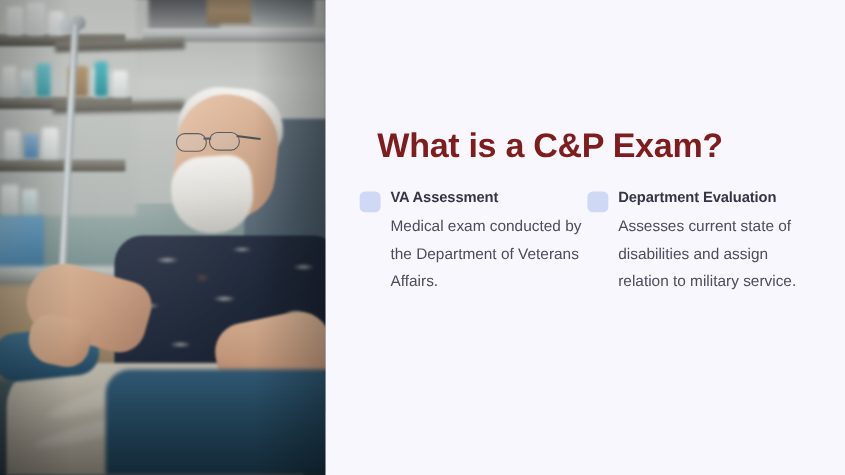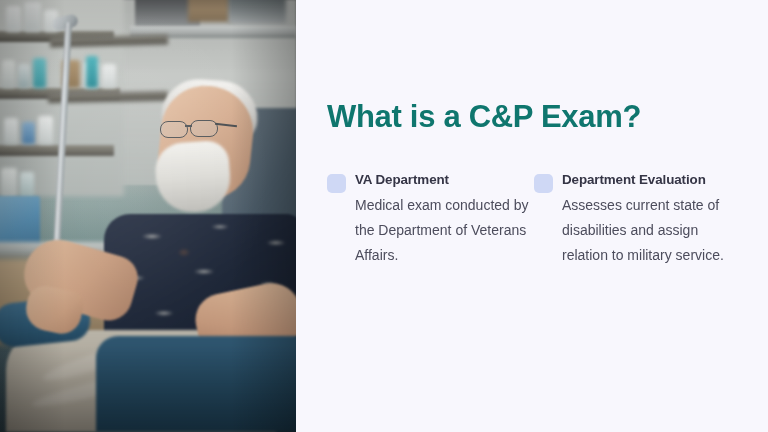--- a/index.html
+++ b/index.html
@@ -317,25 +317,25 @@
   .content-panel {
     position: relative;
     flex: 1 1 auto;
     height: 432px;
     background: #F8F7FD;
   }
   .page-title {
     position: absolute;
     left: 31px;
     top: 100px;
-    margin: 0;
+    margin: 16px;
     font-size: 31px;
     font-weight: bold;
     letter-spacing: -0.3px;
-    color: #0f766e;
+    color: #7f1d1d;
     line-height: 1.1;
   }
   .items-grid {
     position: absolute;
     left: 31px;
     top: 172px;
     width: 404px;
   }
   .item-row {
     display: flex;
@@ -457,21 +457,21 @@
 
     <h1 class="page-title">What is a C&amp;P Exam?</h1>
 
     <div class="items-grid">
 
       <div class="item-row">
 
         <div class="grid-item item-col-1">
           <span class="bullet"></span>
           <div class="item-text">
-            <p class="item-heading">VA Department</p>
+            <p class="item-heading">VA Assessment</p>
             <p class="item-desc">Medical exam conducted by the Department of Veterans Affairs.</p>
           </div>
         </div>
 
         <div class="grid-item item-col-2">
           <span class="bullet"></span>
           <div class="item-text">
             <p class="item-heading">Department Evaluation</p>
             <p class="item-desc">Assesses current state of disabilities and assign relation to military service.</p>
           </div>

